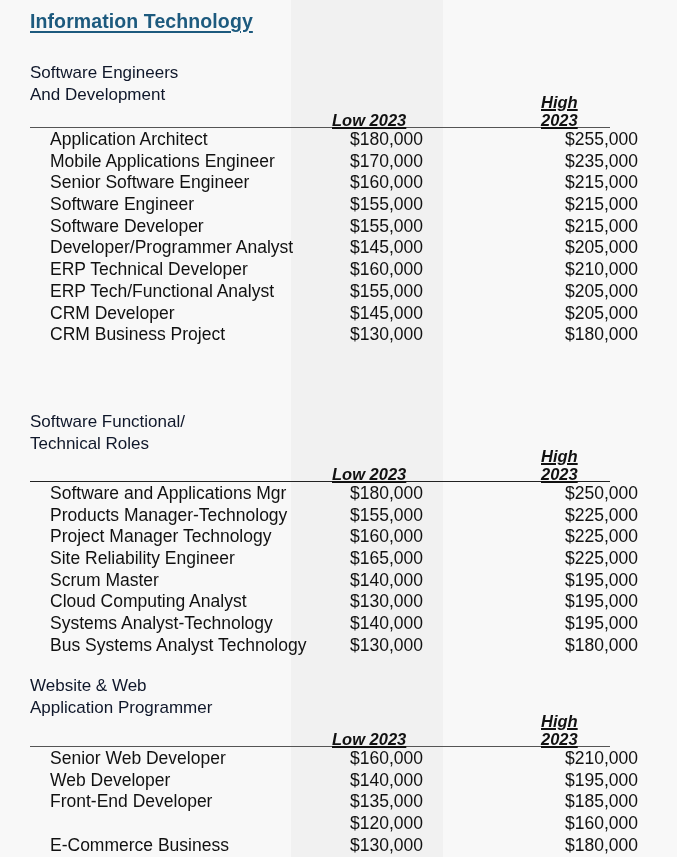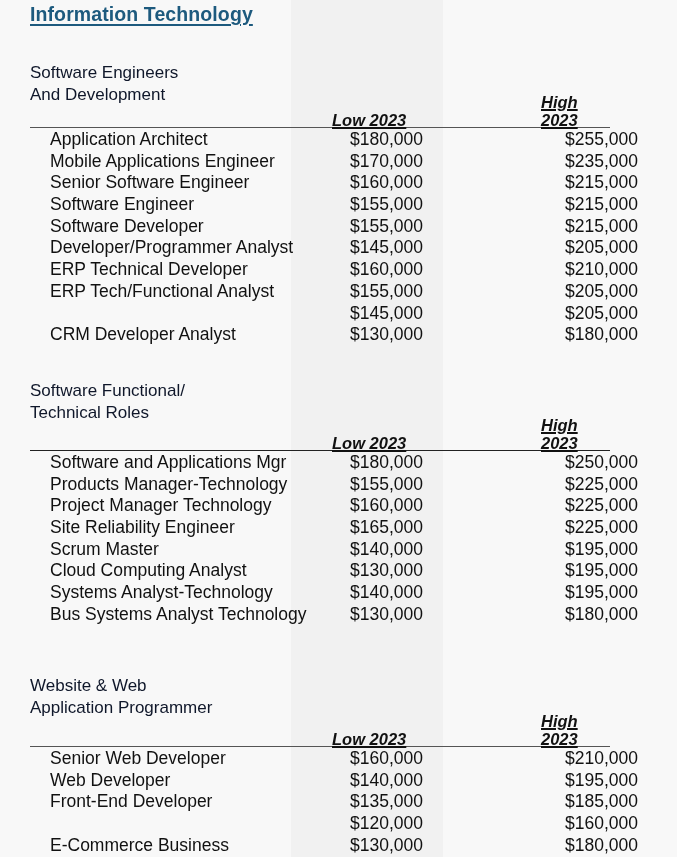--- a/index.html
+++ b/index.html
@@ -19,21 +19,21 @@
       position: absolute;
       left: 291px;
       top: 0;
       width: 152px;
       height: 857px;
       background: #f1f1f1;
     }
     .page-title {
       position: absolute;
       left: 30px;
-      top: 3px;
+      top: 10px;
       font-size: 19.5px;
       font-weight: bold;
       color: #1d5a7e;
       text-decoration: underline;
       text-decoration-thickness: 1.5px;
       text-underline-offset: 3px;
       letter-spacing: 0.1px;
     }
     .section {
       position: absolute;
@@ -128,32 +128,33 @@
         <span class="role">ERP Technical Developer</span>
         <span class="low">$160,000</span>
         <span class="high">$210,000</span>
       </div>
     <div class="row">
         <span class="role">ERP Tech/Functional Analyst</span>
         <span class="low">$155,000</span>
         <span class="high">$205,000</span>
       </div>
     <div class="row">
+        <span class="role">CRM Developer</span>
         <span class="low">$145,000</span>
         <span class="high">$205,000</span>
       </div>
     <div class="row">
-        <span class="role">CRM Developer Analyst</span>
+        <span class="role">CRM Business Project</span>
         <span class="low">$130,000</span>
         <span class="high">$180,000</span>
       </div>
   </div>
 </div>
 
-<div class="section" style="top:380px;">
+<div class="section" style="top:411px;">
   <div class="section-title">Software Functional/</div>
   <div class="section-title">Technical Roles</div>
   <div class="header-row dark" style="margin-top:8px;">
     <span class="col-h low">Low 2023</span>
     <span class="col-h high">High 2023</span>
   </div>
   <div class="rows">
     <div class="row">
         <span class="role">Software and Applications Mgr</span>
         <span class="low">$180,000</span>

